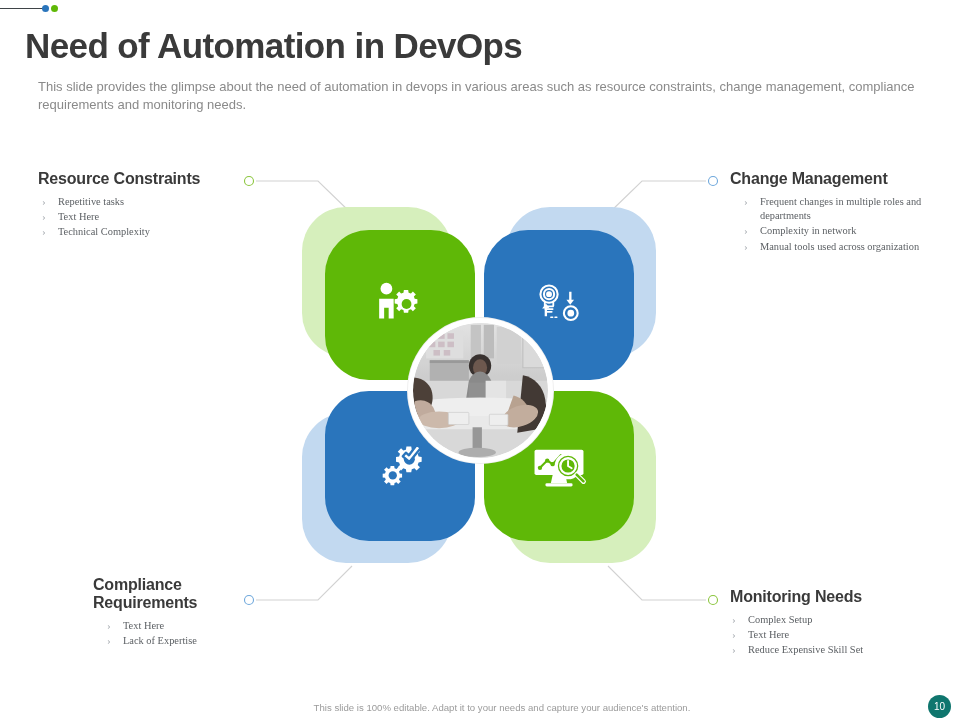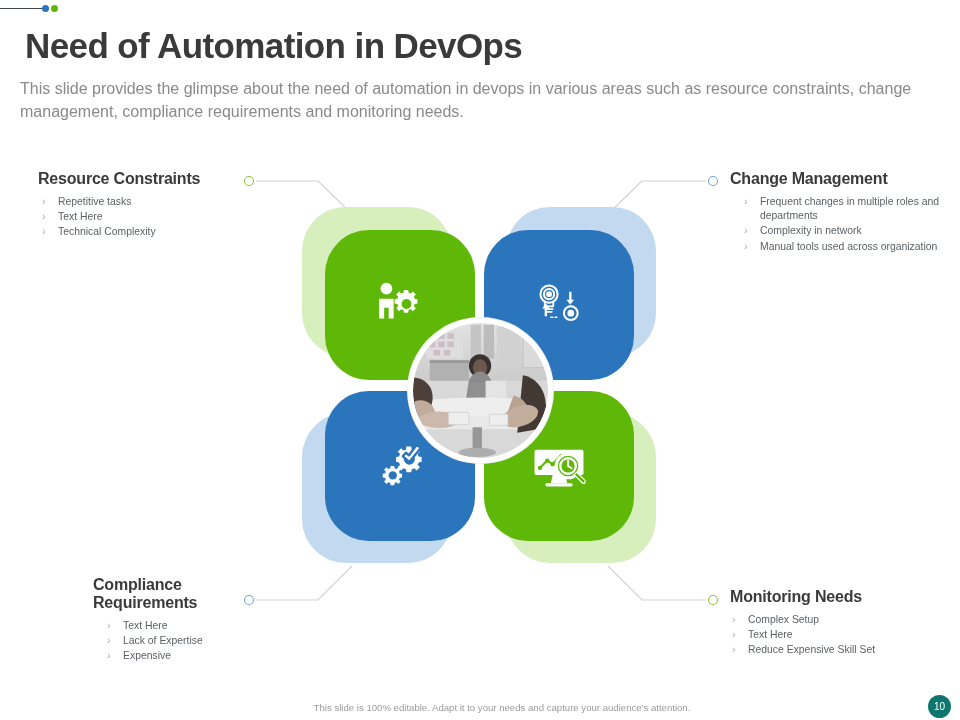--- a/index.html
+++ b/index.html
@@ -21,35 +21,36 @@
   .deco-dot.blue { left: 42px; background: #2a75bc; }
   .deco-dot.green { left: 51px; background: #5fb807; }
 
   
   .title {
     position: absolute; left: 25px; top: 26px;
     font-size: 35px; font-weight: bold; color: #3a3a3a;
     letter-spacing: -0.6px; white-space: nowrap;
   }
   .subtitle {
-    position: absolute; left: 20px; top: 78px; width: 912px;
-    font-size: 16px; color: #8a8a8a; line-height: 1.42;
+    position: absolute; left: 38px; top: 78px; width: 912px;
+    font-size: 13px; color: #8a8a8a; line-height: 1.42;
   }
 
   
   .block { position: absolute; }
   .block h2 {
     font-size: 16px; font-weight: bold; color: #3a3a3a;
     letter-spacing: -0.2px; line-height: 1.12; white-space: pre-line;
   }
   .block ul { list-style: none; margin-top: 7px; }
   .block li {
     position: relative; padding-left: 18px;
     font-size: 10.4px; color: #5d6165; line-height: 1.37;
     margin-bottom: 1px;
+    font-family: Liberation Serif, serif;
   }
   .block li::before {
     content: "\203A";
     position: absolute; left: 2px; top: -1px;
     color: #a8adb2; font-size: 11px;
   }
 
   #blk-resource   { left: 38px;  top: 170px; width: 215px; }
   #blk-change     { left: 730px; top: 170px; width: 215px; }
   #blk-compliance { left: 93px;  top: 576px; width: 215px; }
@@ -296,21 +297,20 @@
       <li>Manual tools used across organization</li>
     </ul>
   </div>
 
   <div class="block" id="blk-compliance">
     <h2>Compliance
 Requirements</h2>
     <ul>
       <li>Text Here</li>
       <li>Lack of Expertise</li>
-      <li>Expensive</li>
     </ul>
   </div>
 
   <div class="block" id="blk-monitoring">
     <h2>Monitoring Needs</h2>
     <ul>
       <li>Complex Setup</li>
       <li>Text Here</li>
       <li>Reduce Expensive Skill Set</li>
     </ul>

